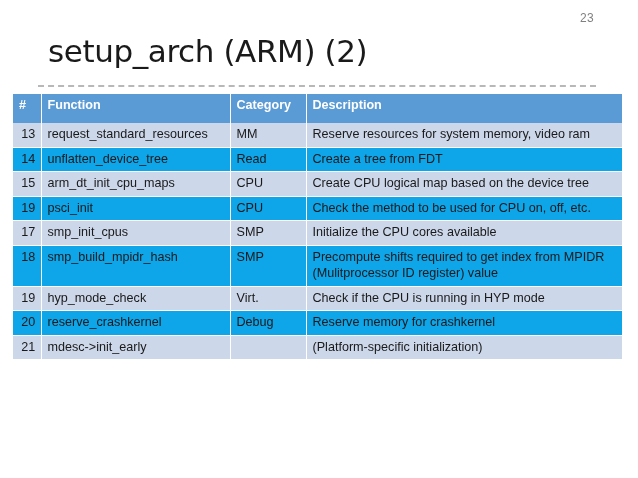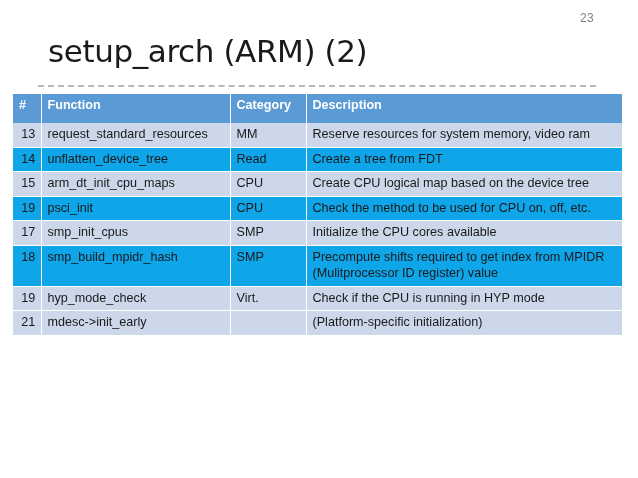--- a/index.html
+++ b/index.html
@@ -173,20 +173,26 @@
           <td class="wrapcell">smp_build_mpidr_hash</td>
           <td>SMP</td>
           <td class="wrapcell">Precompute shifts required to get index from MPIDR (Mulitprocessor ID register) value</td>
         </tr>
         <tr class="row-alt">
           <td class="cell-num">19</td>
           <td class="wrapcell">hyp_mode_check</td>
           <td>Virt.</td>
           <td class="wrapcell">Check if the CPU is running in HYP mode</td>
         </tr>
+        <tr class="row-base">
+          <td class="cell-num">20</td>
+          <td class="wrapcell">reserve_crashkernel</td>
+          <td>Debug</td>
+          <td class="wrapcell">Reserve memory for crashkernel</td>
+        </tr>
         <tr class="row-alt">
           <td class="cell-num">21</td>
           <td class="wrapcell">mdesc-&gt;init_early</td>
           <td></td>
           <td class="wrapcell">(Platform-specific initialization)</td>
         </tr>
       </tbody>
   </table>
 
 </div>

